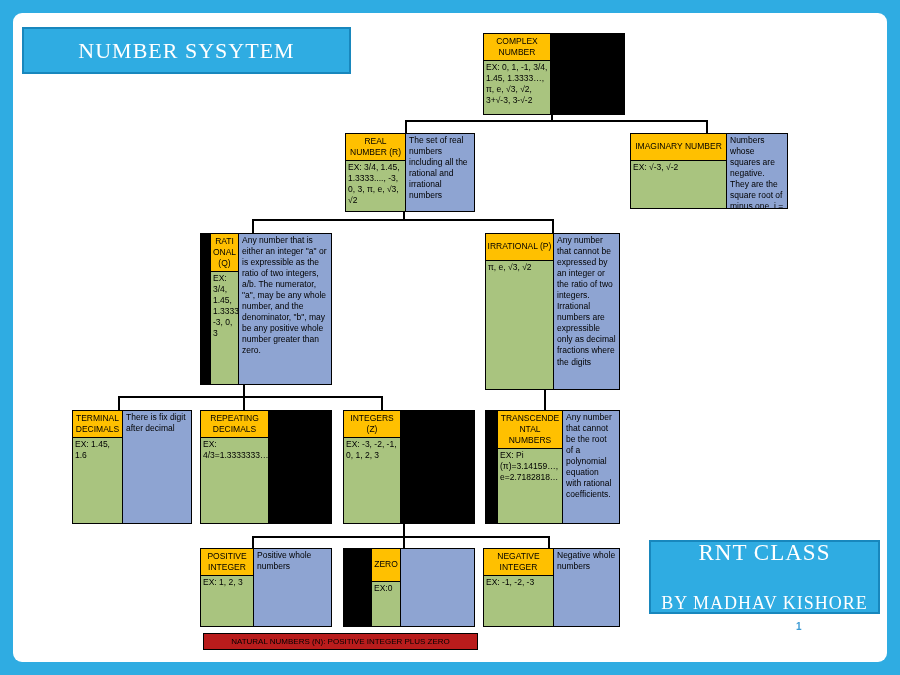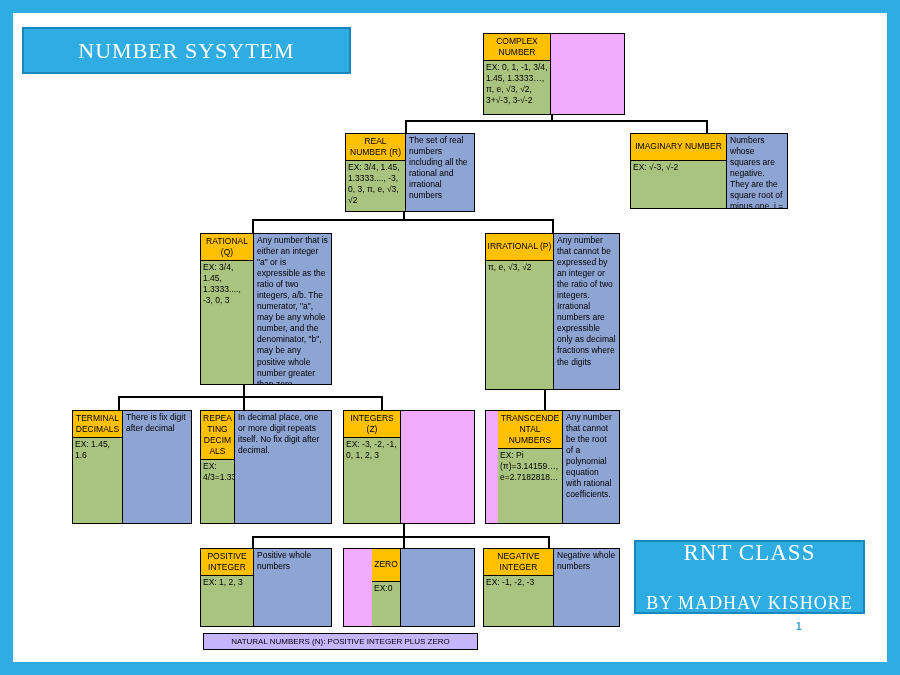--- a/index.html
+++ b/index.html
@@ -5,78 +5,79 @@
   html,body { margin:0; padding:0; }
   #stage {
     position:relative; width:900px; height:675px;
     background:#2FACE2;
     font-family:"Liberation Sans", sans-serif;
     color:#000; overflow:hidden;
   }
   #canvas {
     position:absolute; left:13px; top:13px; width:874px; height:649px;
     background:#ffffff;
+    border-radius:9px;
   }
   
   .plate {
     position:absolute; background:#2FACE2; border:2px solid #1887BD;
     color:#fff; font-family:"Liberation Serif", serif;
     display:flex; flex-direction:column; align-items:center; justify-content:center;
     text-align:center;
   }
   #title-box { left:9px; top:14px; width:325px; height:43px; font-size:22px; letter-spacing:1px; }
-  #credit-box { left:621px; top:527px; width:227px; height:70px;gap:27px; }
+  #credit-box { left:636px; top:527px; width:227px; height:70px;gap:27px; }
   #credit-box .l1 { font-size:23px; letter-spacing:1px; }
   #credit-box .l2 { font-size:18px; letter-spacing:1px; }
   #page-number { position:absolute; left:783px; top:608px; font-size:10px; font-weight:bold; color:#3C9BD5; }
 
   
   .node {
     position:absolute; display:flex; align-items:stretch;
-    border:1px solid #000; background:#f0abfc;
+    border:1px solid #000; background:#000000;
     font-size:8.5px; line-height:1.3;
   }
   .node .left { display:flex; flex-direction:column; border-right:1px solid #000; box-sizing:border-box; }
   .node .head {
     background:#FFC000; border-bottom:1px solid #000;
     display:flex; align-items:center; justify-content:center; text-align:center;
     min-height:22px; padding:2px 1px; overflow-wrap:anywhere;
   }
   .node .ex { background:#A9C47F; flex:1; padding:1px 2px; overflow:hidden; }
   .node .desc { flex:1; padding:1px 3px; background:#8EA4D2; overflow:hidden; }
 
   .node-complex        { left:470px; top:20px;  width:140px; height:80px; }
   .node-complex .left  { width:67px; }
   .node-real           { left:332px; top:120px; width:128px; height:77px; }
   .node-real .left     { width:60px; }
   .node-imaginary      { left:617px; top:120px; width:156px; height:74px; }
   .node-imaginary .left{ width:96px; }
   .node-rational       { left:187px; top:220px; width:130px; height:150px; }
-  .node-rational .left { width:53px; }
+  .node-rational .left { width:38px;padding-left:10px; }
   .node-irrational     { left:472px; top:220px; width:133px; height:155px; }
   .node-irrational .left { width:68px; }
   .node-terminal       { left:59px;  top:397px; width:118px; height:112px; }
   .node-terminal .left { width:50px; }
   .node-repeating      { left:187px; top:397px; width:130px; height:112px; }
-  .node-repeating .left{ width:34px;justify-content:flex-end; }
+  .node-repeating .left{ width:68px;justify-content:flex-end; }
   .node-integers       { left:330px; top:397px; width:130px; height:112px; }
   .node-integers .left { width:57px; }
   .node-transcendental { left:472px; top:397px; width:133px; height:112px; }
   .node-transcendental .left { width:65px;margin-left:12px; }
   .node-positive       { left:187px; top:535px; width:130px; height:77px; }
   .node-positive .left { width:53px;justify-content:space-between; }
   .node-zero           { left:330px; top:535px; width:130px; height:77px; }
   .node-zero .left     { width:57px;padding-left:28px; }
   .node-zero .head     { min-height:28px; }
   .node-negative       { left:470px; top:535px; width:135px; height:77px; }
   .node-negative .left { width:70px; }
 
   #natural-bar {
     position:absolute; left:190px; top:620px; width:273px; height:15px;
-    background:#c4b5fd; border:1px solid #000;
+    background:#b91c1c; border:1px solid #000;
     display:flex; align-items:center; justify-content:center;
     font-size:8px;
   }
 
   
   .conn { position:absolute; background:#000; }
   .c1  { left:538px; top:99px;  width:2px;   height:10px; }
   .c2  { left:392px; top:107px; width:303px; height:2px;  }
   .c3  { left:392px; top:107px; width:2px;   height:13px; }
   .c4  { left:693px; top:107px; width:2px;   height:13px; }
@@ -167,21 +168,20 @@
         <div class="ex">EX: 1.45, 1.6</div>
       </div>
       <div class="desc">There is fix digit after decimal</div>
     </div>
 
     <div class="node node-repeating">
       <div class="left">
         <div class="head">REPEATING DECIMALS</div>
         <div class="ex">EX: 4/3=1.3333333…</div>
       </div>
-      <div class="desc">In decimal place, one or more digit repeats itself. No fix digit after decimal.</div>
     </div>
 
     <div class="node node-integers">
       <div class="left">
         <div class="head">INTEGERS (Z)</div>
         <div class="ex">EX: -3, -2, -1, 0, 1, 2, 3</div>
       </div>
     </div>
 
     <div class="node node-transcendental">

